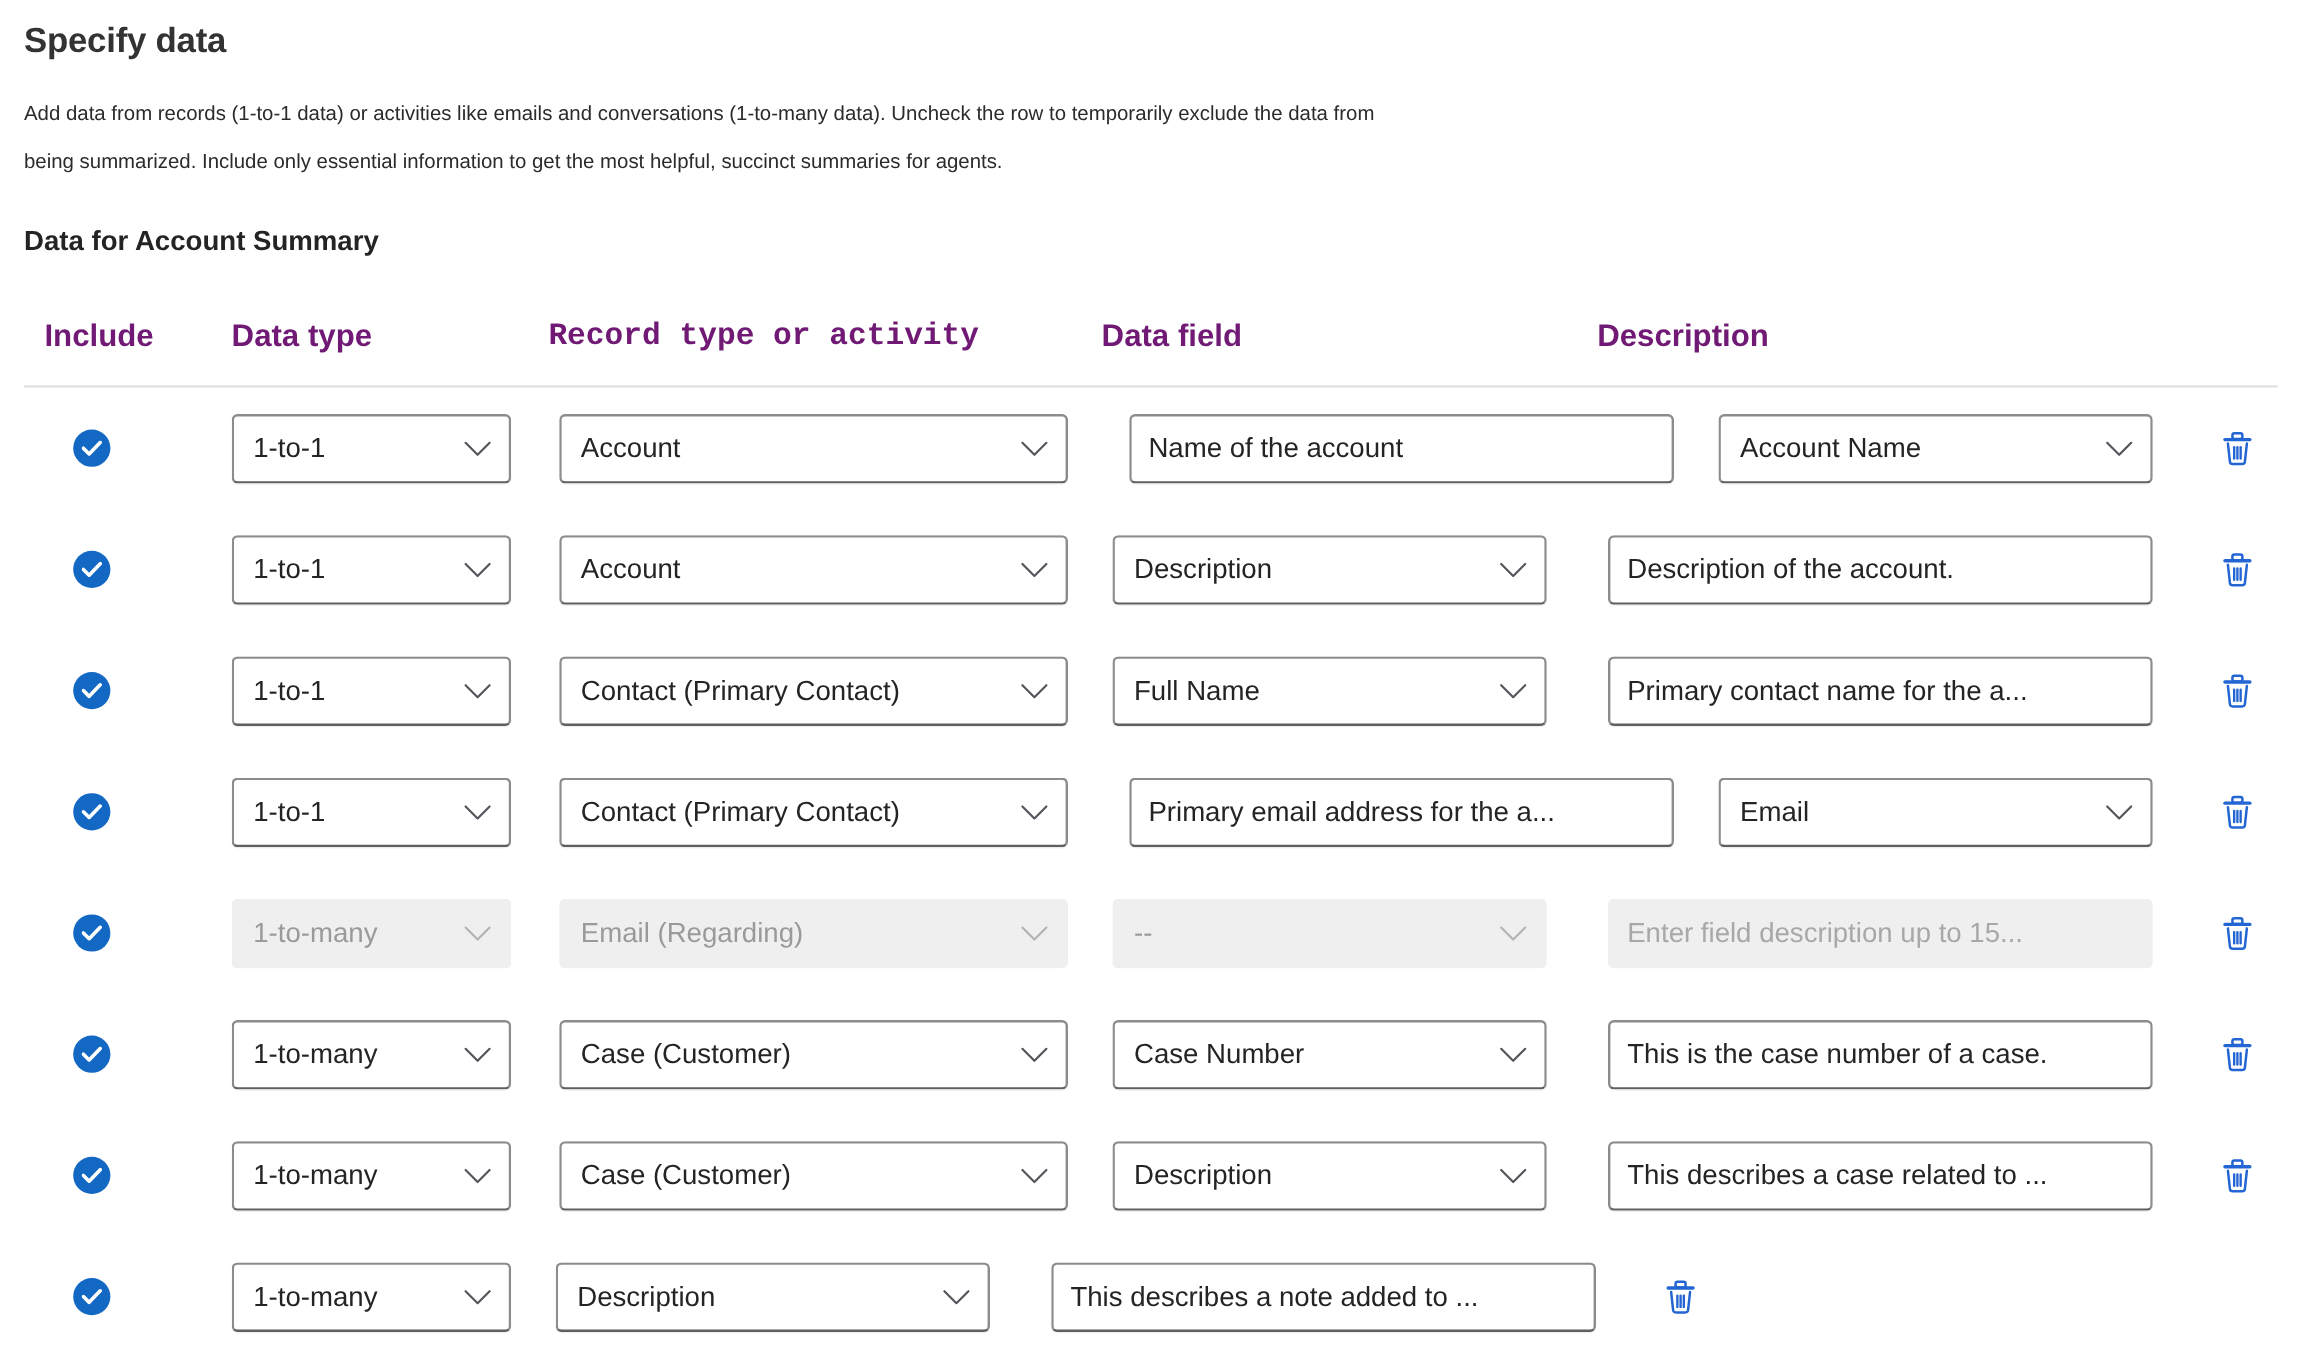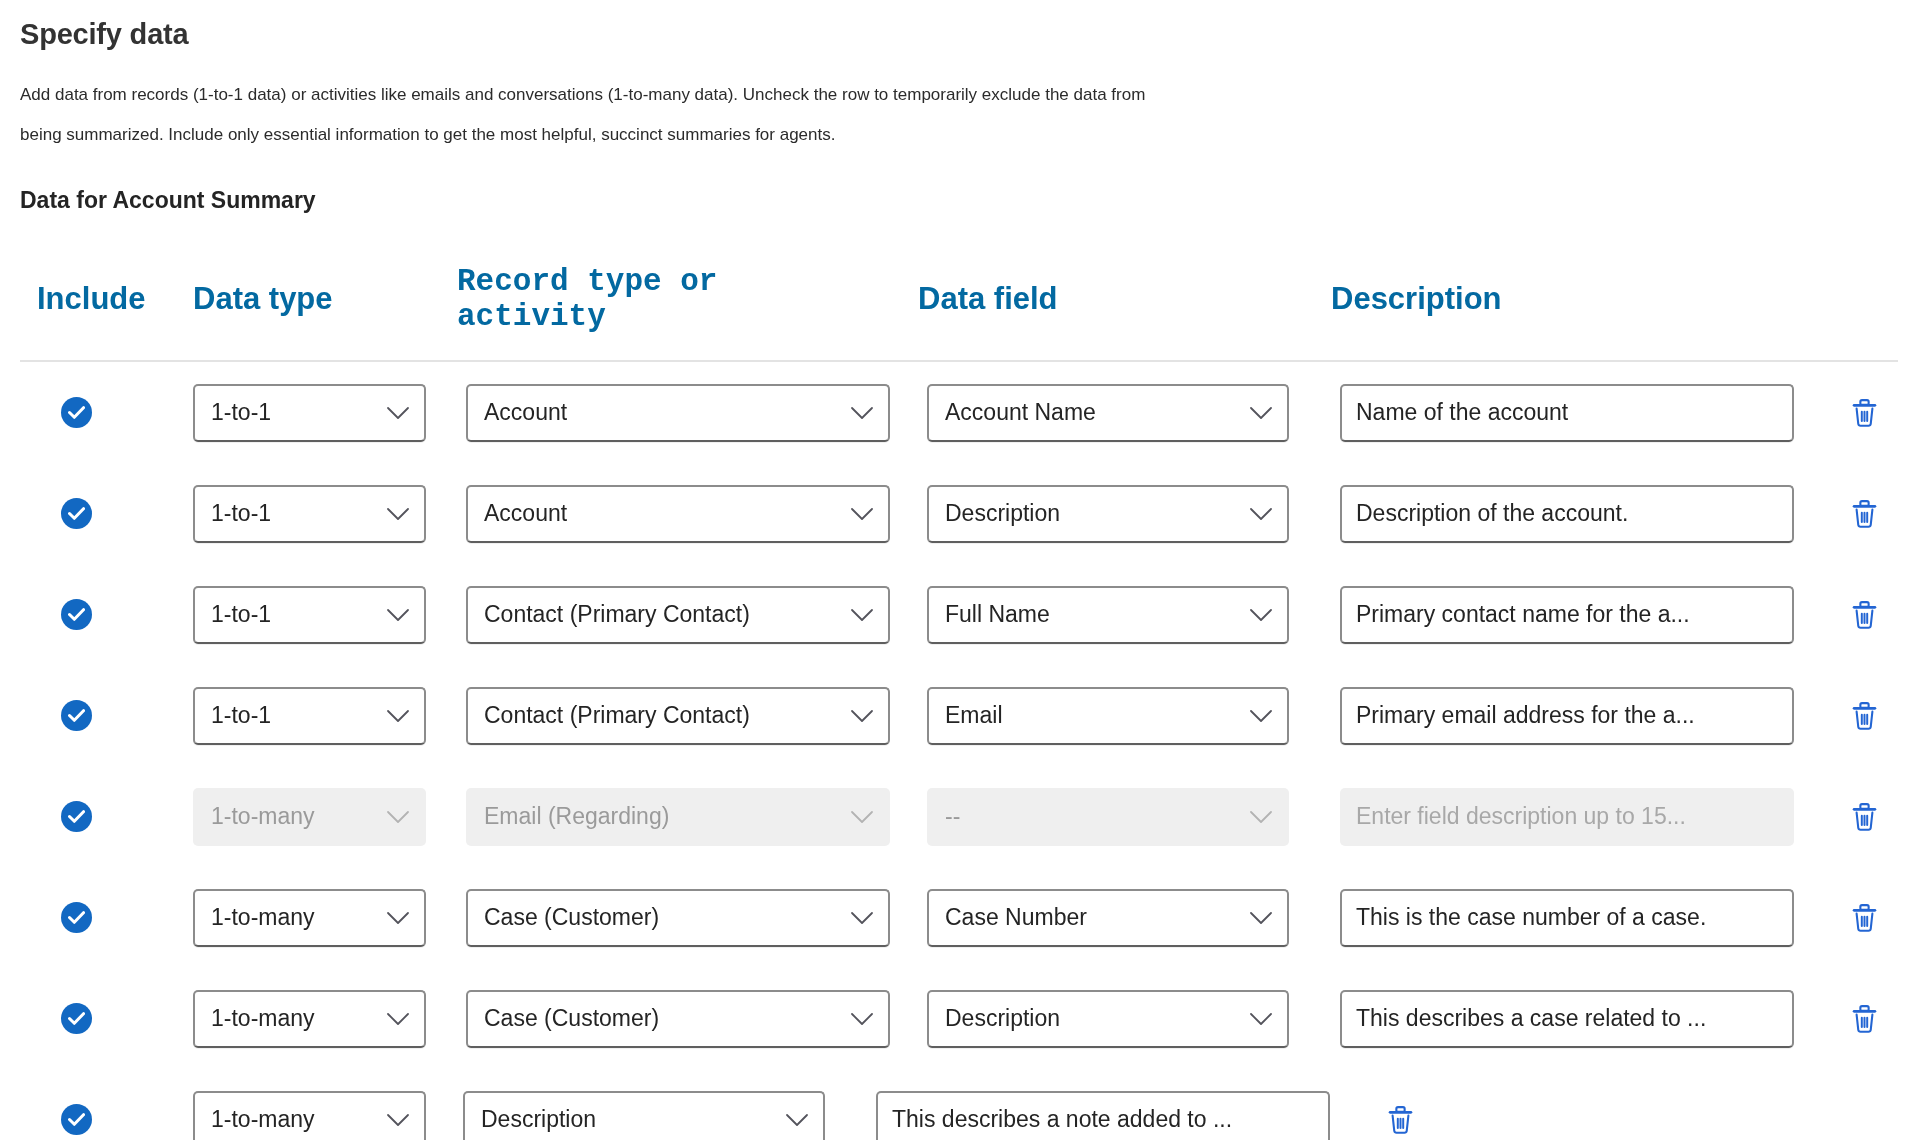--- a/index.html
+++ b/index.html
@@ -18,21 +18,21 @@
   }
   .page-desc {
     margin-top: 24px; font-size: 17px; line-height: 40px; color: #2b2b2b;
   }
   .page-desc span { display: block; }
   .section-title {
     margin-top: 32px; font-size: 23px; font-weight: 700; color: #242424;
   }
 
   .table-header { display: flex; align-items: center; margin-top: 50px; }
-  .th { font-size: 31px; font-weight: 700; color: #0369a1; }
+  .th { font-size: 26px; font-weight: 700; color: #701a75; }
   .th-include { width: 112px; padding-left: 17px; }
   .th-datatype { width: 224px; margin-left: 61px; }
   .th-record  { width: 424px; margin-left: 40px; font-family: Liberation Mono, monospace; }
   .th-field   { width: 362px; margin-left: 37px; }
   .th-desc    { width: 454px; margin-left: 51px; }
 
   .divider { margin-top: 26px; border-top: 2px solid #e3e3e3; }
 
   .row { height: 101px; display: flex; align-items: center; }
   .cell { display: flex; align-items: center; }
@@ -123,31 +123,31 @@
       </div>
     </div>
     <div class="cell cell-record">
       <div class="field can-disable">
         <span class="field-text">Account</span>
         <svg class="chevron" width="24" height="14" viewBox="0 0 24 14">
           <polyline points="2,2 12,12 22,2" fill="none" stroke-width="1.8" stroke-linecap="round" stroke-linejoin="round"></polyline>
         </svg>
       </div>
     </div>
+    <div class="cell cell-desc">
+      <input type="text" class="field can-disable" value="Name of the account" style="">
+    </div>
     <div class="cell cell-field">
       <div class="field can-disable">
         <span class="field-text">Account Name</span>
         <svg class="chevron" width="24" height="14" viewBox="0 0 24 14">
           <polyline points="2,2 12,12 22,2" fill="none" stroke-width="1.8" stroke-linecap="round" stroke-linejoin="round"></polyline>
         </svg>
       </div>
     </div>
-    <div class="cell cell-desc">
-      <input type="text" class="field can-disable" value="Name of the account" style="">
-    </div>
     <div class="cell cell-trash">
       <button class="trash-btn">
         <svg width="27" height="30" viewBox="0 0 26 28">
           <g fill="none" stroke="#2365d3" stroke-linecap="round" stroke-linejoin="round">
             <rect x="9" y="1.6" width="8" height="4.6" rx="1.6" stroke-width="2"></rect>
             <line x1="3" y1="6.6" x2="23" y2="6.6" stroke-width="2.7"></line>
             <path d="M5.4 9.8 L7 24.4 Q7.3 26.2 9.2 26.2 L16.8 26.2 Q18.7 26.2 19 24.4 L20.6 9.8" stroke-width="2"></path>
             <line x1="10.4" y1="12.8" x2="10.4" y2="21.8" stroke-width="1.9"></line>
             <line x1="13" y1="12.8" x2="13" y2="21.8" stroke-width="1.9"></line>
             <line x1="15.6" y1="12.8" x2="15.6" y2="21.8" stroke-width="1.9"></line>
@@ -273,30 +273,30 @@
       </div>
     </div>
     <div class="cell cell-record">
       <div class="field can-disable">
         <span class="field-text">Contact (Primary Contact)</span>
         <svg class="chevron" width="24" height="14" viewBox="0 0 24 14">
           <polyline points="2,2 12,12 22,2" fill="none" stroke-width="1.8" stroke-linecap="round" stroke-linejoin="round"></polyline>
         </svg>
       </div>
     </div>
+    <div class="cell cell-desc">
+      <input type="text" class="field can-disable" value="Primary email address for the a..." style="">
+    </div>
     <div class="cell cell-field">
       <div class="field can-disable">
         <span class="field-text">Email</span>
         <svg class="chevron" width="24" height="14" viewBox="0 0 24 14">
           <polyline points="2,2 12,12 22,2" fill="none" stroke-width="1.8" stroke-linecap="round" stroke-linejoin="round"></polyline>
         </svg>
       </div>
-    </div>
-    <div class="cell cell-desc">
-      <input type="text" class="field can-disable" value="Primary email address for the a..." style="">
     </div>
     <div class="cell cell-trash">
       <button class="trash-btn">
         <svg width="27" height="30" viewBox="0 0 26 28">
           <g fill="none" stroke="#2365d3" stroke-linecap="round" stroke-linejoin="round">
             <rect x="9" y="1.6" width="8" height="4.6" rx="1.6" stroke-width="2"></rect>
             <line x1="3" y1="6.6" x2="23" y2="6.6" stroke-width="2.7"></line>
             <path d="M5.4 9.8 L7 24.4 Q7.3 26.2 9.2 26.2 L16.8 26.2 Q18.7 26.2 19 24.4 L20.6 9.8" stroke-width="2"></path>
             <line x1="10.4" y1="12.8" x2="10.4" y2="21.8" stroke-width="1.9"></line>
             <line x1="13" y1="12.8" x2="13" y2="21.8" stroke-width="1.9"></line>

